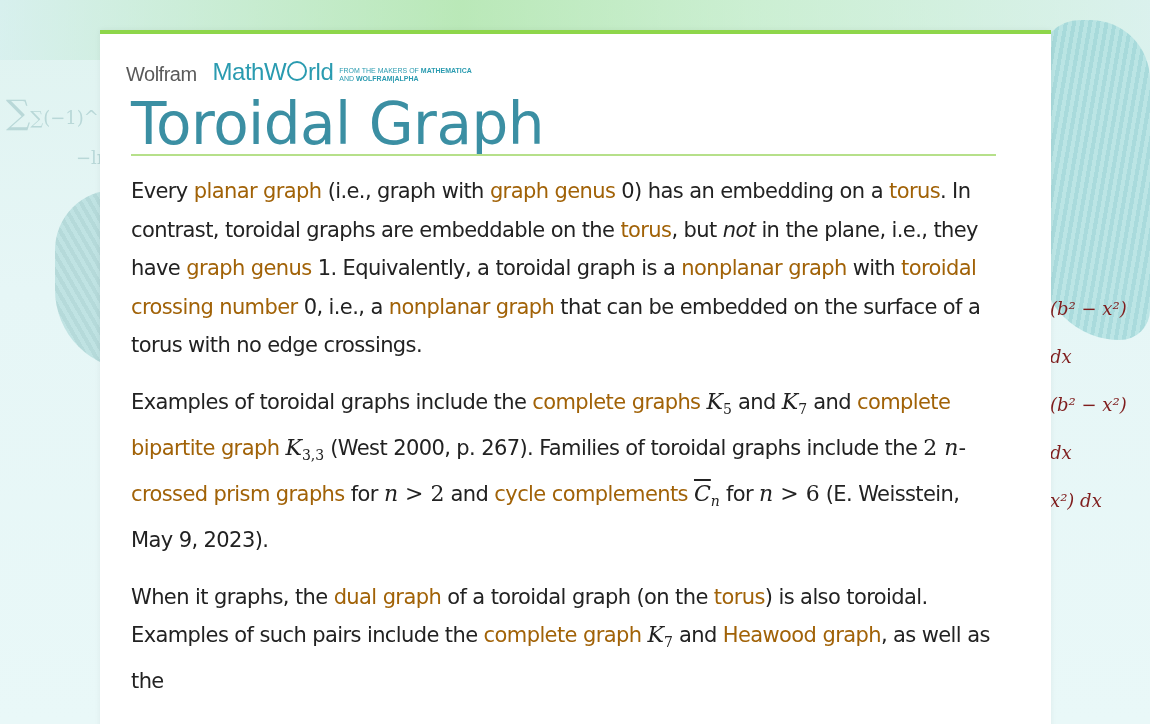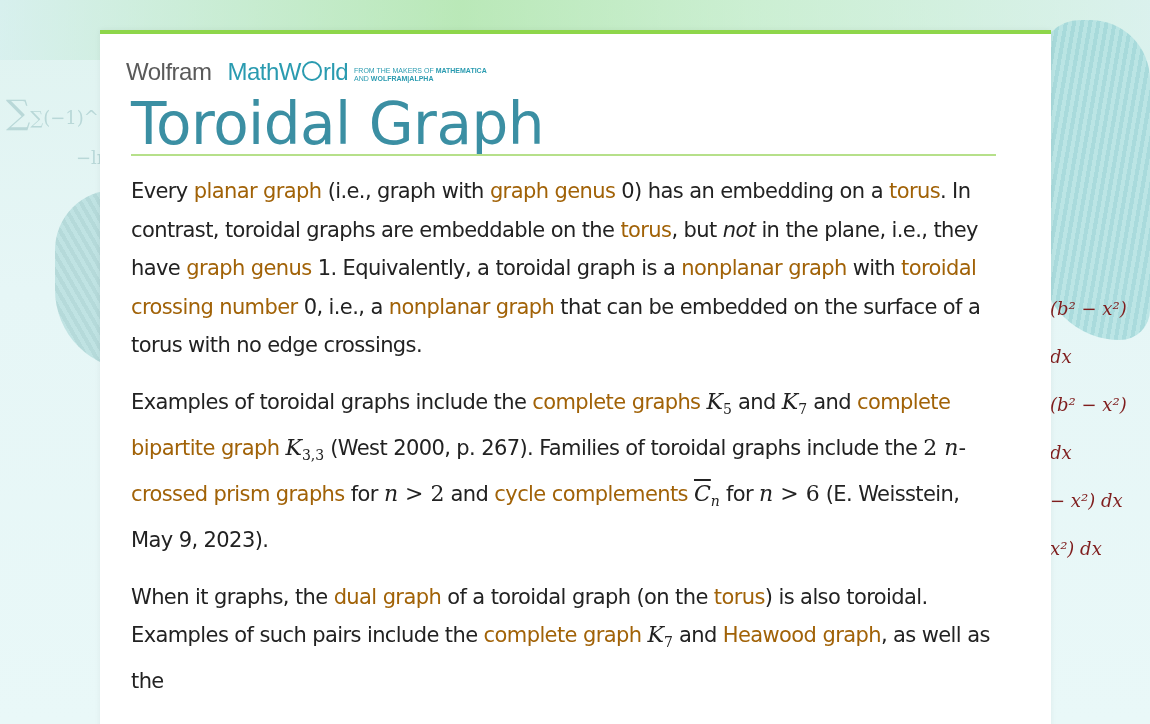--- a/index.html
+++ b/index.html
@@ -37,21 +37,21 @@
   .card {
     position:absolute; left:100px; top:30px; width:951px; height:720px;
     background:#ffffff;
     border-top:4px solid #8ed64a;
     box-shadow: 0 0 6px rgba(0,0,0,0.06);
   }
   .logo {
     position:absolute; left:26px; top:24px; display:flex; align-items:flex-end;
     font-family:"Liberation Sans", sans-serif;
   }
-  .logo .wolfram { color:#5a5a5a; font-size:24px; letter-spacing:-0.5px; }
+  .logo .wolfram { color:#5a5a5a; font-size:20px; letter-spacing:-0.5px; }
   .logo .mathworld { color:#2a9bb0; font-size:24px; margin-left:16px; letter-spacing:-0.5px; }
   .logo .globe {
     display:inline-block; width:16px; height:16px; border:2px solid #2a9bb0; border-radius:50%;
     margin:0 1px -1px 1px; position:relative;
   }
   .logo .tagline {
     margin-left:6px; margin-bottom:3px; font-size:7px; line-height:8px; color:#2a9bb0;
   }
   .logo .tagline b { font-weight:bold; }
   .title {
@@ -81,21 +81,20 @@
 <div class="bg-formula-left">
   <div><span class="sigma">∑</span><span>∑(−1)^(k−1)</span></div>
   <div class="small">k=1</div>
   <div style="margin-left:70px">−ln</div>
 </div>
 <div class="bg-swirl-left"></div>
 <div class="bg-swirl-right"></div>
 <div class="bg-formula-right">
   <div>(b² − x²) dx</div>
   <div>(b² − x²) dx</div>
-  <div>− x²) dx</div>
   <div>x²) dx</div>
 </div>
 
 <div class="card">
   <a class="logo">
     <span class="wolfram">Wolfram</span>
     <span class="mathworld"><span>MathW</span><span class="globe"></span><span>rld</span></span>
     <span class="tagline">
       <span>FROM THE MAKERS OF</span> <b>MATHEMATICA</b><br>
       <span>AND</span> <b>WOLFRAM|ALPHA</b>

